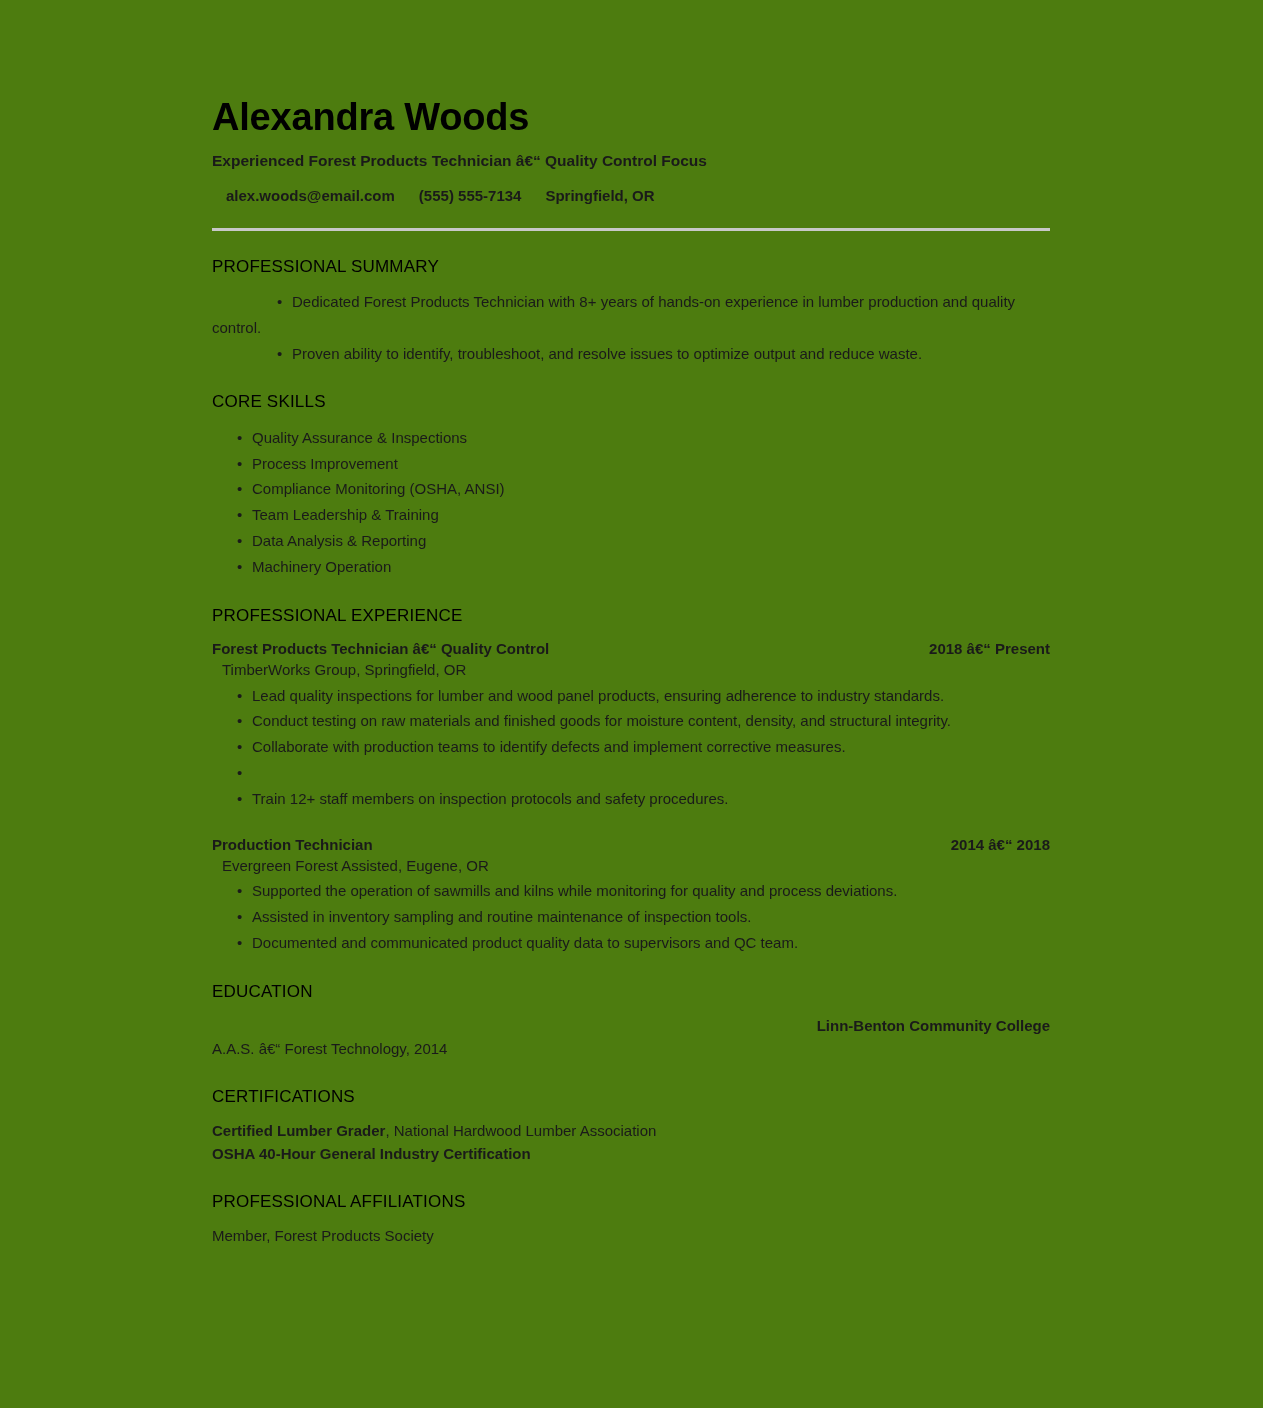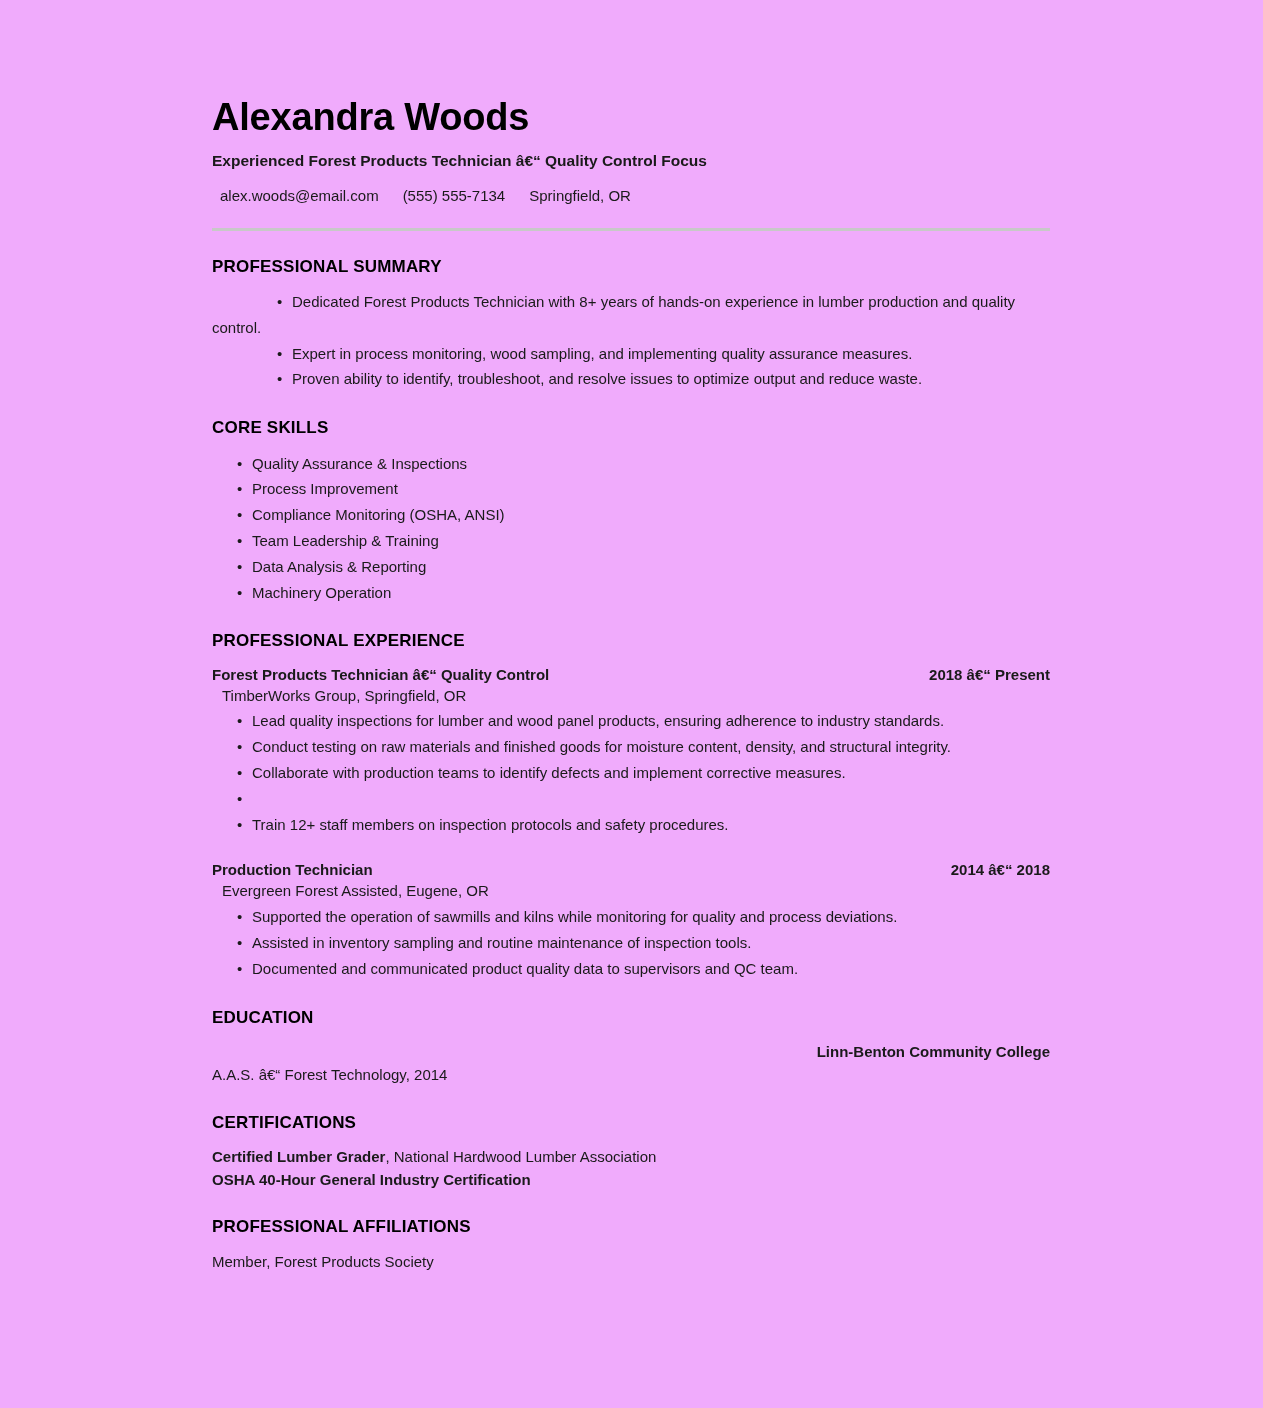--- a/index.html
+++ b/index.html
@@ -13,21 +13,21 @@
     height: 1408px;
     font-family: "Liberation Sans", sans-serif;
     color: #1a1a1a;
     -webkit-font-smoothing: antialiased;
   }
 
   .page {
     position: relative;
     width: 1263px;
     height: 1408px;
-    background: #f0abfc;
+    background: #4d7c0f;
     box-sizing: border-box;
   }
 
   .content {
     position: absolute;
     left: 212px;
     top: 98px;
     width: 838px;
   }
 
@@ -44,23 +44,23 @@
   .tagline {
     font-size: 15.5px;
     font-weight: bold;
     line-height: 1.2;
     margin: 0 0 16px 0;
     color: #1a1a1a;
   }
 
   .contact {
     font-size: 15px;
-    font-weight: normal;
+    font-weight: bold;
     line-height: 1.2;
-    margin: 8px;
+    margin: 14px;
     color: #1a1a1a;
     white-space: nowrap;
   }
   .contact-item {
     display: inline-block;
   }
   .contact-gap {
     display: inline-block;
     width: 24px;
   }
@@ -73,21 +73,21 @@
     width: 838px;
   }
 
   
   .section {
     margin-top: 26px;
   }
 
   .section-title {
     font-size: 17px;
-    font-weight: bold;
+    font-weight: normal;
     letter-spacing: 0.2px;
     line-height: 1.2;
     margin: 0 0 12px 0;
     color: #000000;
     text-transform: uppercase;
   }
 
   
   .bullets {
     margin: 0;
@@ -205,23 +205,20 @@
       <div class="rule"></div>
     </div>
 
     <div class="section">
       <div class="section-title">PROFESSIONAL SUMMARY</div>
       <ul class="bullets hangflush">
         <li>
             <span class="li-inner"><span class="bul"></span><span>Dedicated Forest Products Technician with 8+ years of hands-on experience in lumber production and quality control.</span></span>
           </li>
         <li>
-            <span class="li-inner"><span class="bul"></span><span>Expert in process monitoring, wood sampling, and implementing quality assurance measures.</span></span>
-          </li>
-        <li>
             <span class="li-inner"><span class="bul"></span><span>Proven ability to identify, troubleshoot, and resolve issues to optimize output and reduce waste.</span></span>
           </li>
       </ul>
     </div>
 
     <div class="section">
       <div class="section-title">CORE SKILLS</div>
       <ul class="bullets skills">
         <li>
             <span class="li-inner"><span class="bul"></span><span>Quality Assurance &amp; Inspections</span></span>

